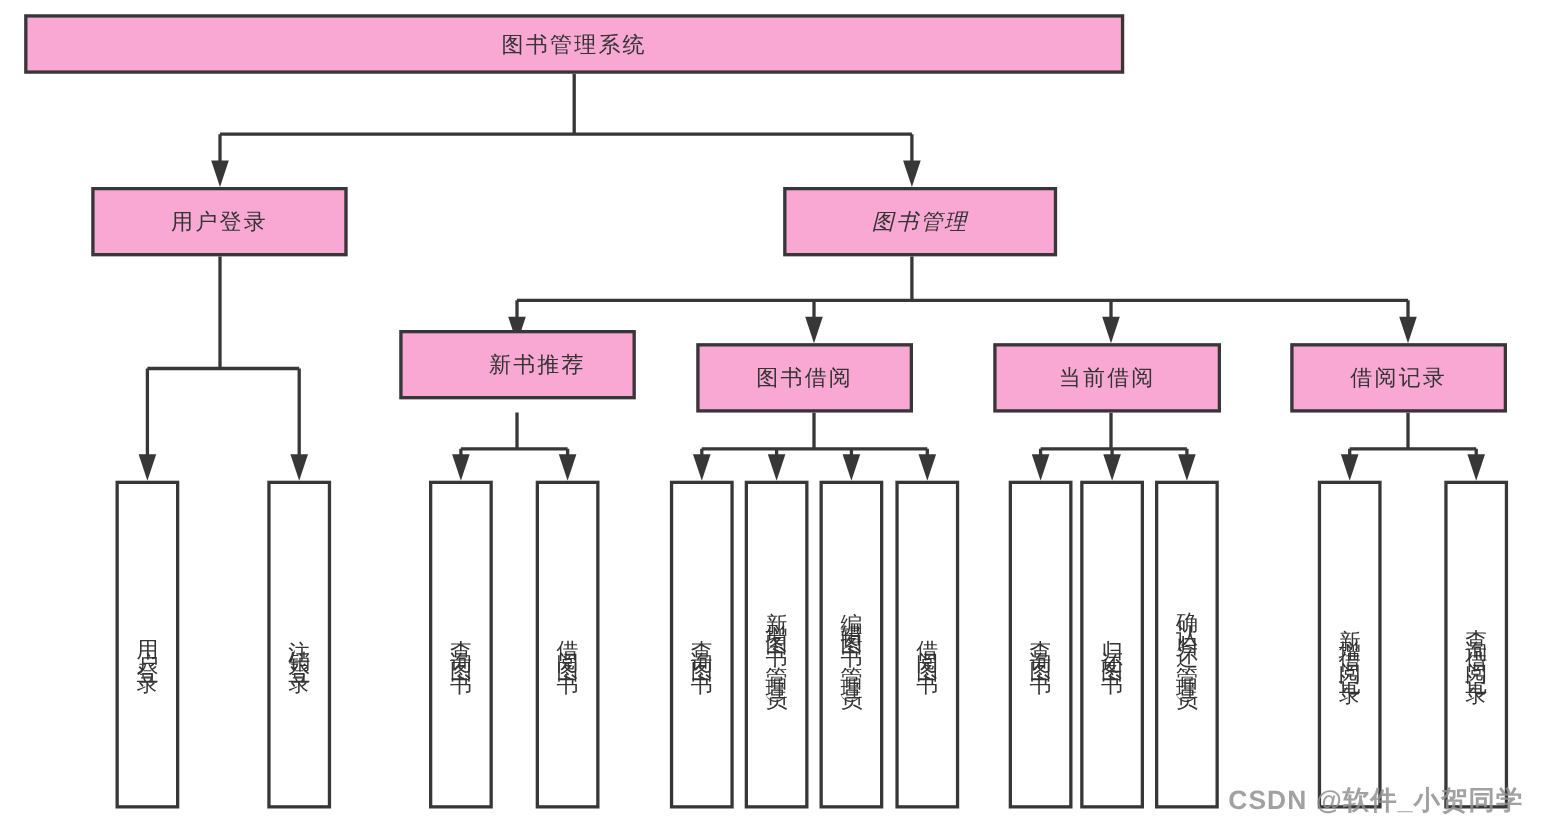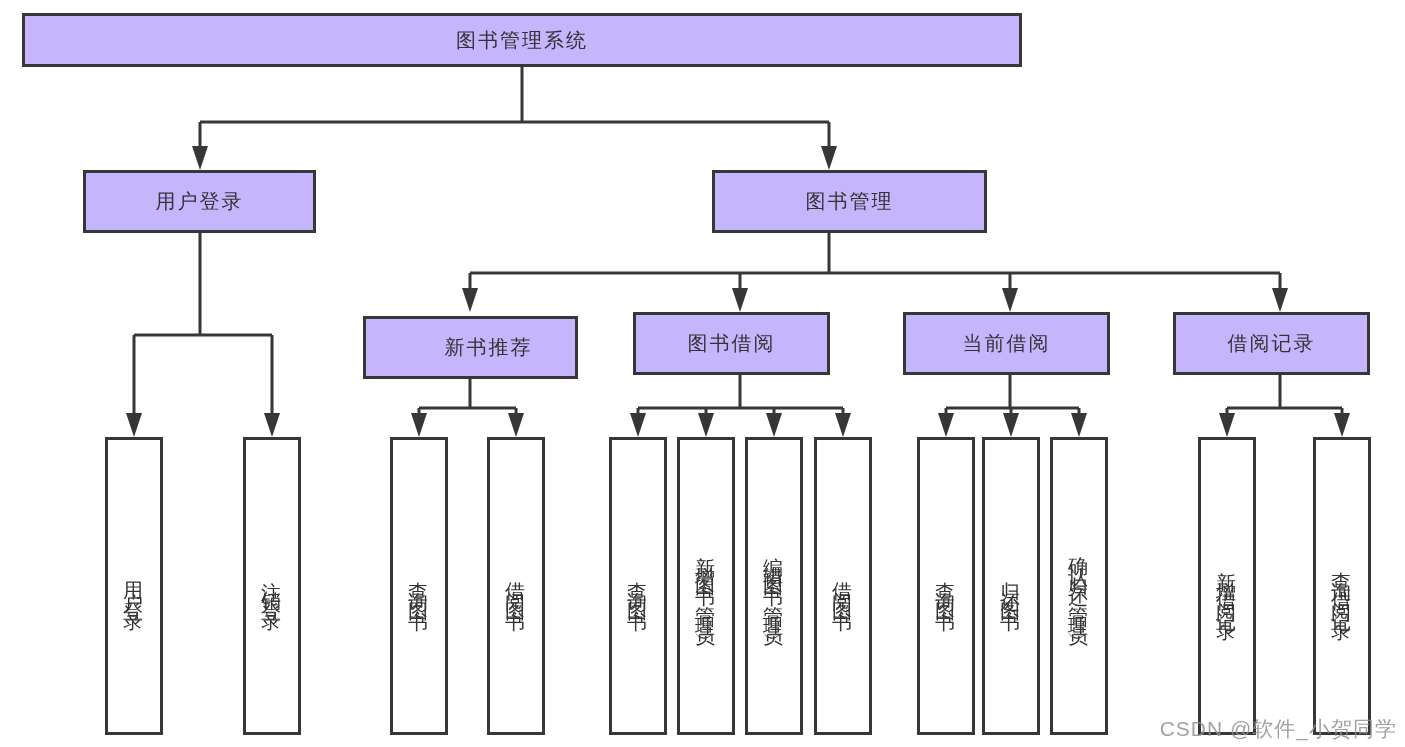--- a/index.html
+++ b/index.html
@@ -14,21 +14,21 @@
   #connectors {
     position: absolute;
     top: 0; left: 0;
     width: 1405px; height: 747px;
     z-index: 1;
   }
   .hbox {
     position: absolute;
     box-sizing: border-box;
     border: 3px solid #373737;
-    background: #c4b5fd;
+    background: #f9a8d4;
     display: flex;
     align-items: center;
     justify-content: center;
     font-size: 20px;
     color: #333333;
     letter-spacing: 2px;
     z-index: 2;
   }
   .vbox {
     position: absolute;
@@ -47,47 +47,48 @@
     writing-mode: vertical-rl;
     text-orientation: mixed;
     font-size: 20px;
     letter-spacing: 10px;
     color: #333333;
     white-space: nowrap;
   }
   
   .root-box            { left: 22px;   top: 13px;  width: 1000px; height: 54px; }
   .node-user-login     { left: 83px;   top: 170px; width: 233px;  height: 63px; }
-  .node-book-mgmt      { left: 712px;  top: 170px; width: 275px;  height: 63px; }
-  .node-new-rec        { left: 363px;  top: 316px; width: 215px;  height: 63px; padding-left: 36px; }
+  .node-book-mgmt      { left: 712px;  top: 170px; width: 249px;  height: 63px; font-style: italic; }
+  .node-new-rec        { left: 363px;  top: 300px; width: 215px;  height: 63px; padding-left: 36px; }
   .node-book-borrow    { left: 633px;  top: 312px; width: 197px;  height: 63px; }
   .node-current-borrow { left: 903px;  top: 312px; width: 207px;  height: 63px; }
   .node-borrow-record  { left: 1173px; top: 312px; width: 197px;  height: 63px; }
   
   .leaf-a1 { left: 105px; }
   .leaf-a2 { left: 243px; }
   .leaf-b1 { left: 390px; }
   .leaf-b2 { left: 487px; }
   .leaf-c1 { left: 609px; }
   .leaf-c2 { left: 677px; }
   .leaf-c3 { left: 745px; }
   .leaf-c4 { left: 814px; }
   .leaf-d1 { left: 917px; }
   .leaf-d2 { left: 982px; }
   .leaf-d3 { left: 1050px; }
   .leaf-e1 { left: 1198px; }
   .leaf-e2 { left: 1313px; }
   .watermark {
     position: absolute;
-    right: 8px;
+    right: 20px;
     bottom: 4px;
-    font-size: 21px;
+    font-size: 24px;
     color: rgba(145,145,145,0.85);
     letter-spacing: 1px;
     z-index: 5;
+    font-weight: bold;
   }
 </style>
 </head>
 <body>
 
 <div id="canvas">
 
   <svg id="connectors" viewBox="0 0 1405 747" xmlns="http://www.w3.org/2000/svg">
     <path fill="none" stroke="#373737" stroke-width="3" d="
       M522 67 V122 M200 122 H829 M200 122 V152 M829 122 V152

